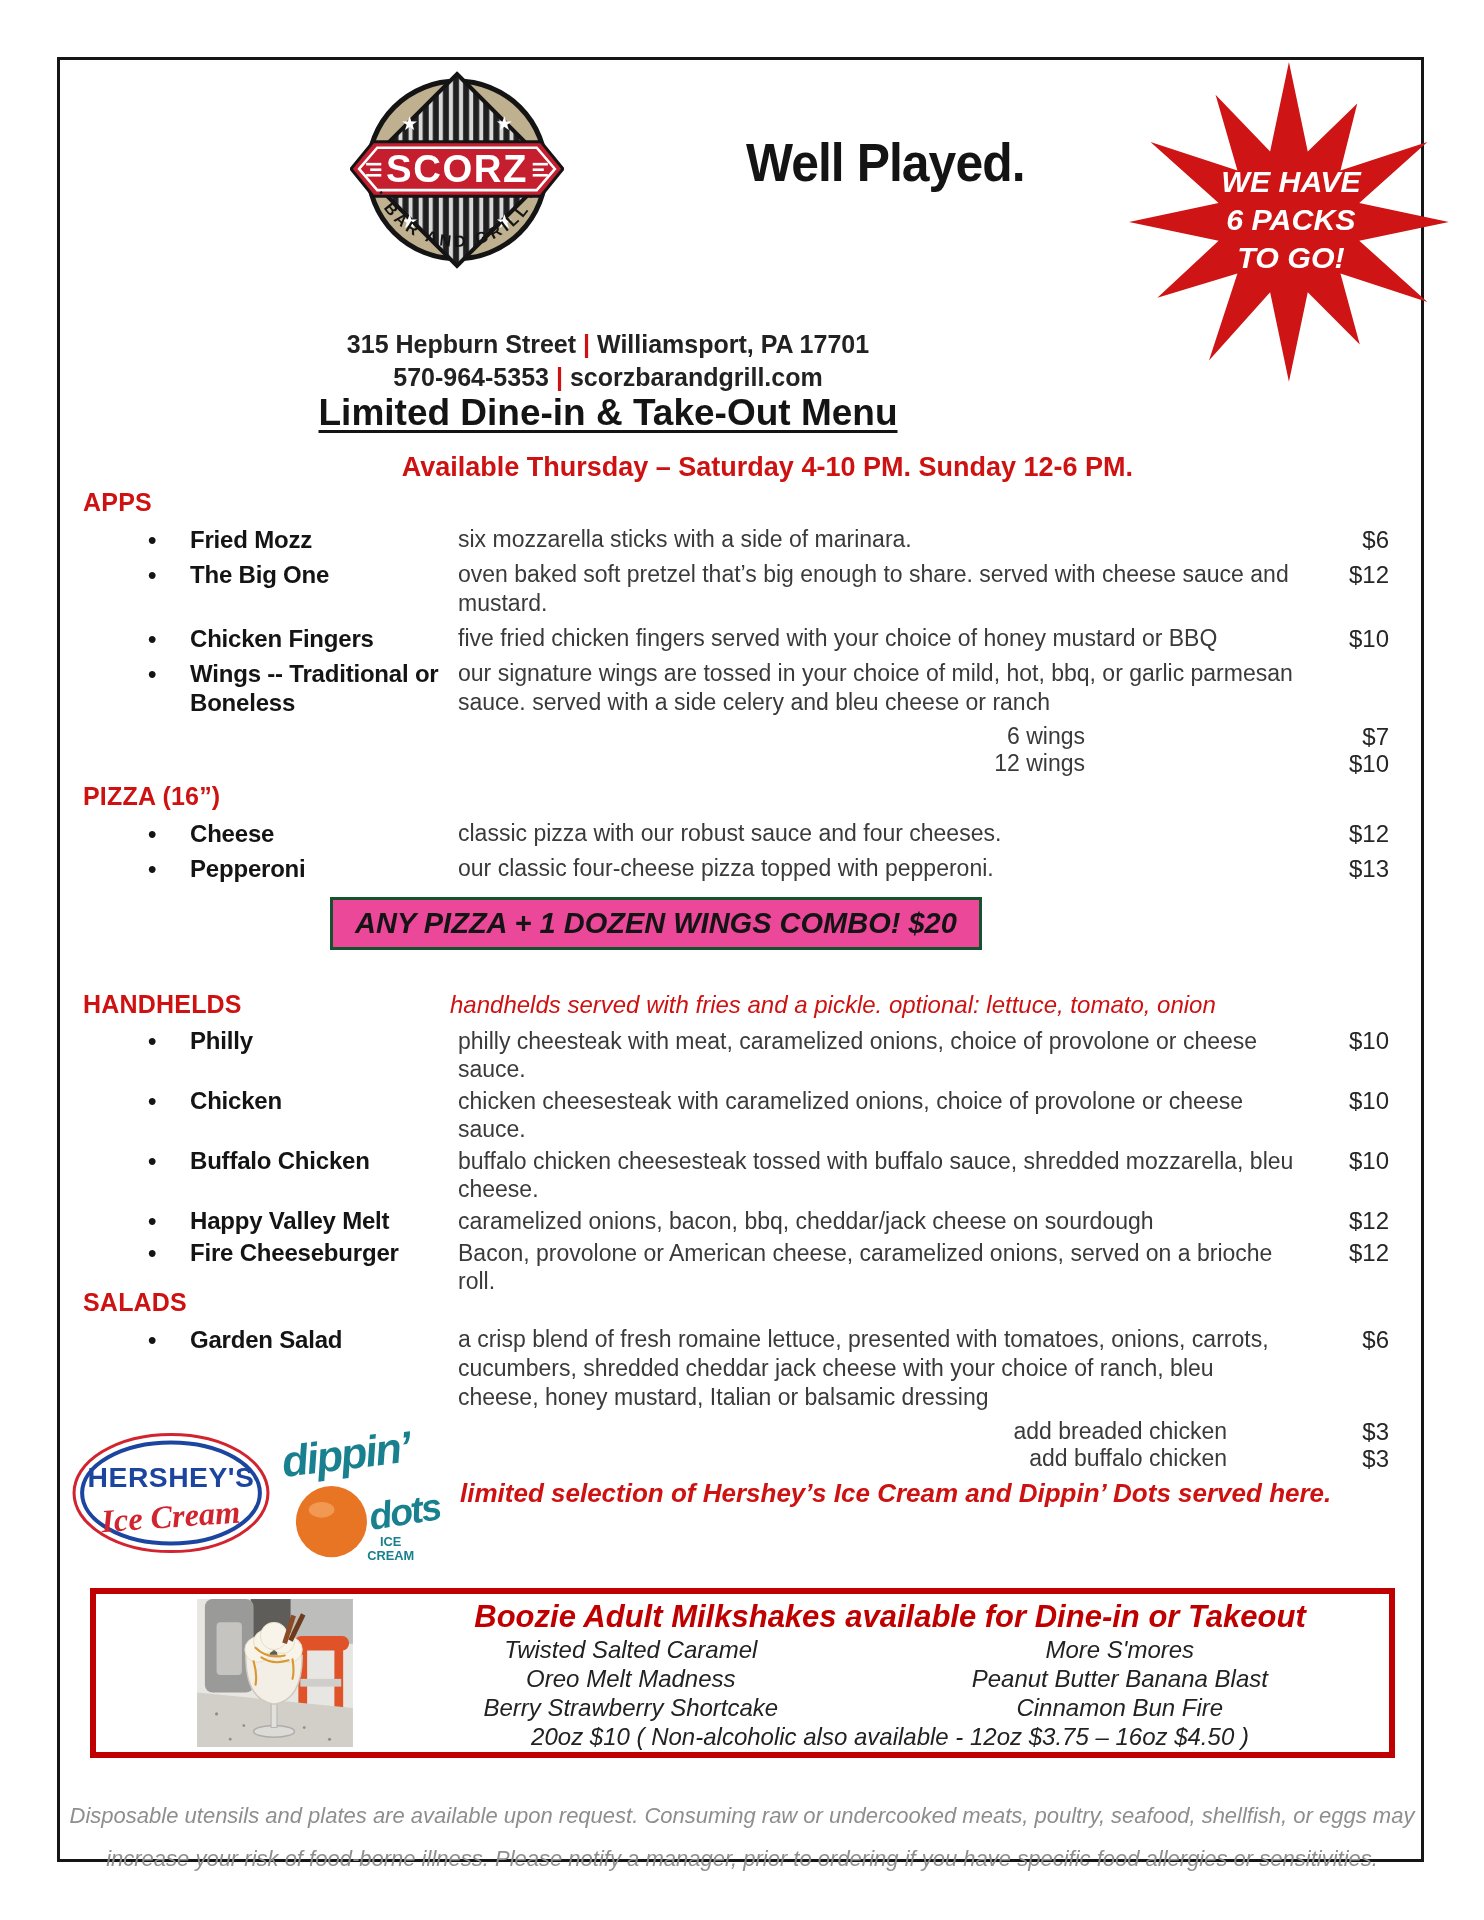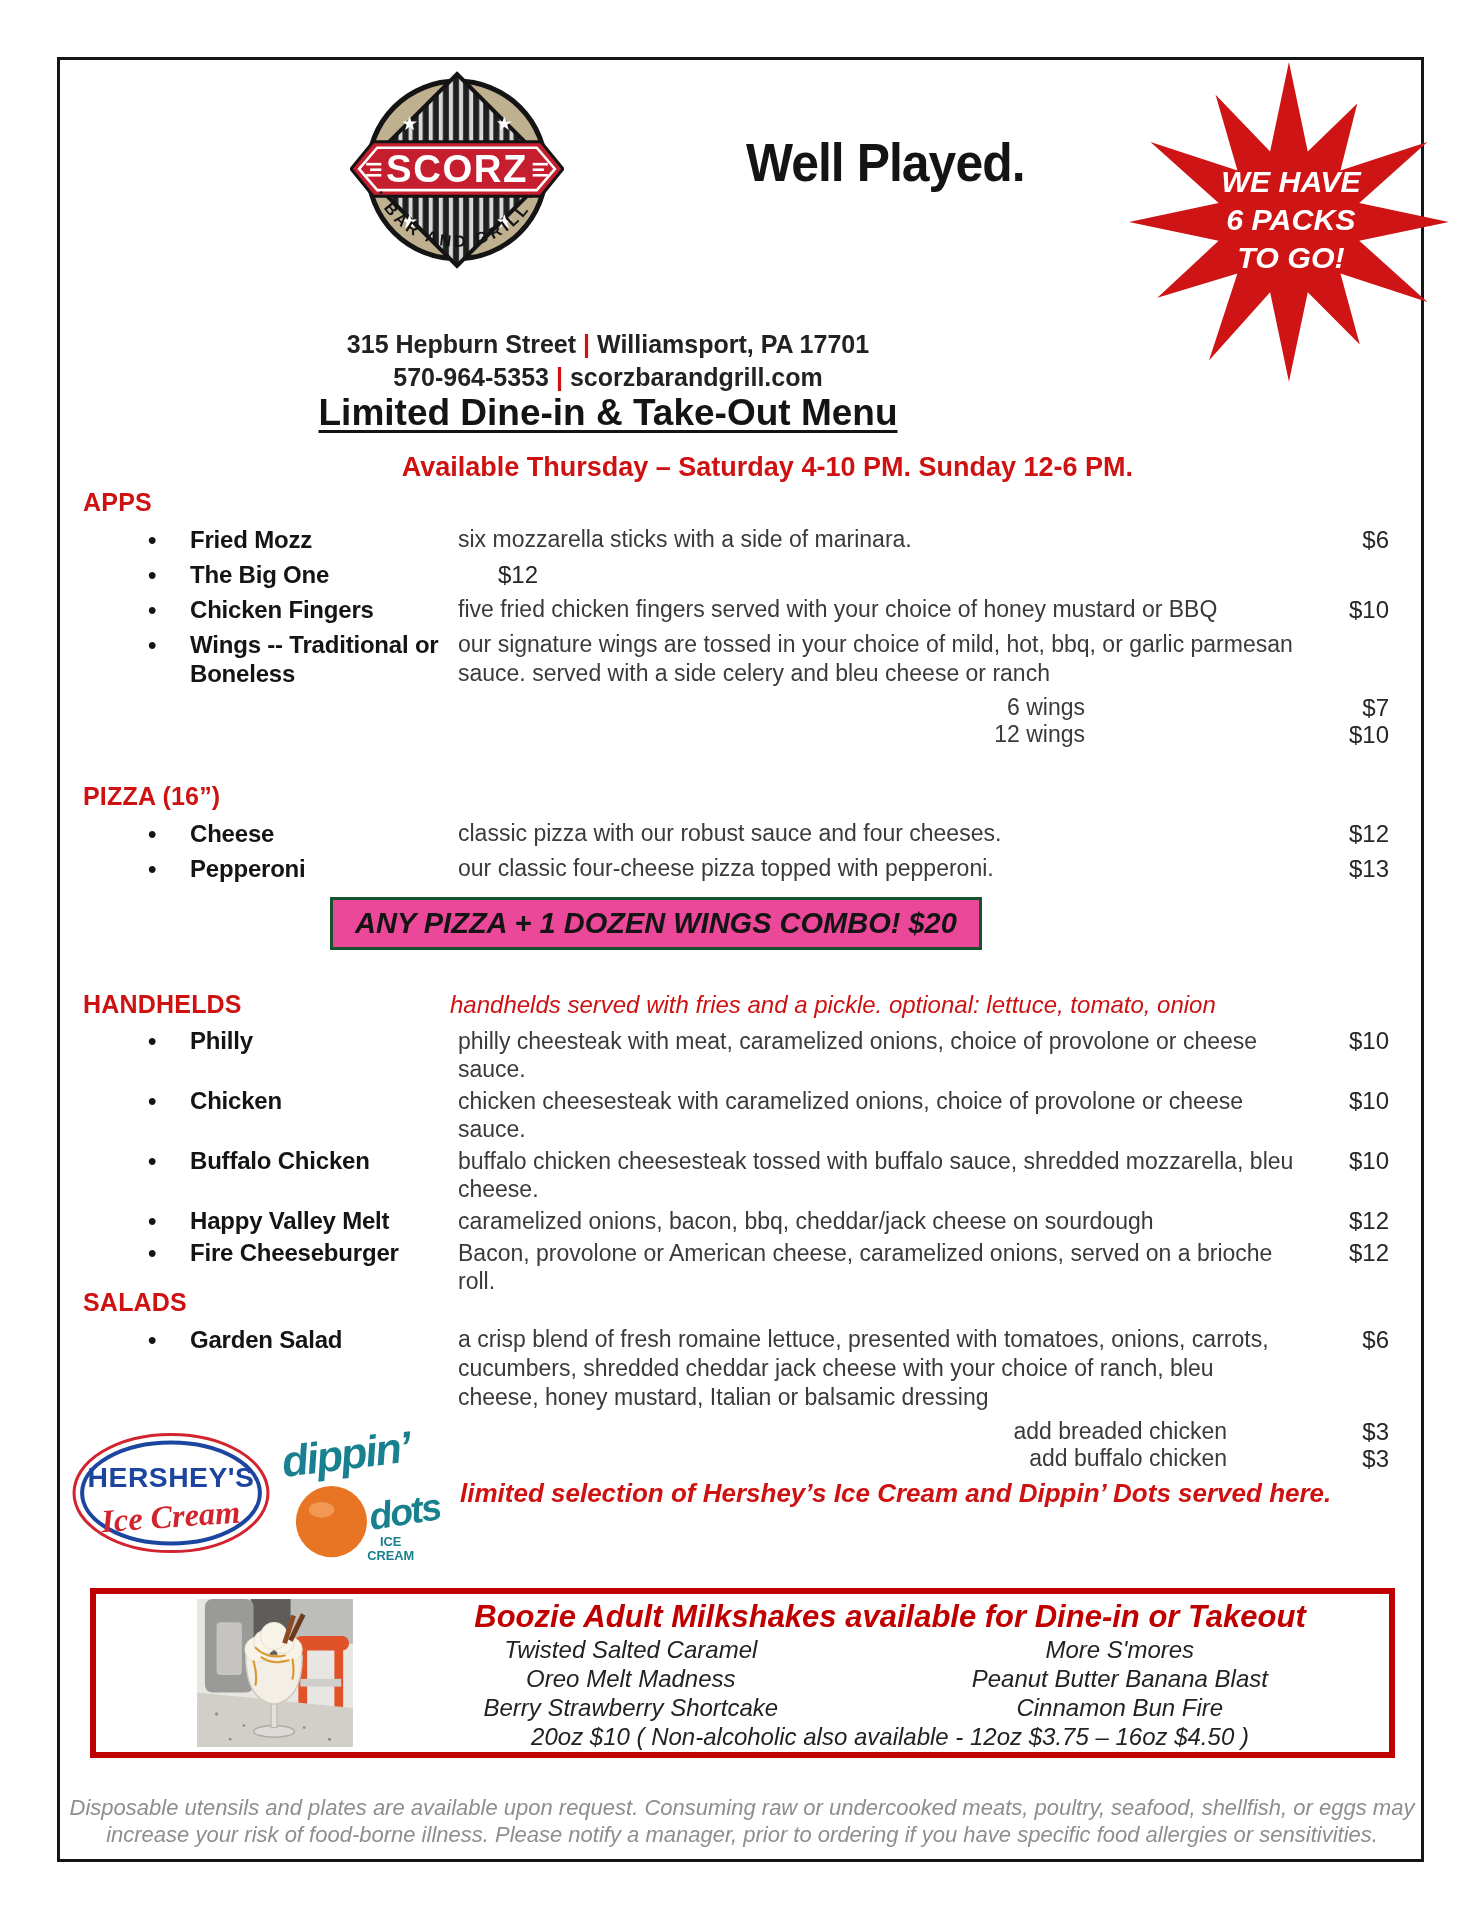--- a/index.html
+++ b/index.html
@@ -63,21 +63,21 @@
   .boozie-content { position:absolute; left:305px; top:4px; right:10px; text-align:center; }
   .boozie-title { font-size:31px; font-weight:bold; font-style:italic; color:#C00000; line-height:37px; }
   .flavors { display:flex; }
   .flavor-col { font-size:24px; font-style:italic; color:#222; line-height:29px; }
   .flavor-col.left { width:47%; }
   .flavor-col.right { width:53%; }
   .boozie-pricing { font-size:24px; font-style:italic; color:#222; line-height:29px; }
 
   
   .footer { position:absolute; left:62px; top:1794px; width:1360px; text-align:center;
-            font-size:22px; font-style:italic; color:#8e8e8e; line-height:27px; }
+            font-size:22px; font-style:italic; color:#8e8e8e; line-height:43px; }
 </style>
 </head>
 <body>
 
 <div class="page">
   <div class="page-border"></div>
 
   <div class="logo-wrap">
     <svg viewBox="0 0 212 228" width="214" height="232">
       <defs>
@@ -146,20 +146,21 @@
     <div class="sec-header">APPS</div>
     <div class="item">
       <div class="bullet">•</div>
       <div class="name">Fried Mozz</div>
       <div class="desc">six mozzarella sticks with a side of marinara.</div>
       <div class="price">$6</div>
     </div>
     <div class="item">
       <div class="bullet">•</div>
       <div class="name">The Big One</div>
+      <div class="desc">oven baked soft pretzel that’s big enough to share.  served with cheese sauce and mustard.</div>
       <div class="price">$12</div>
     </div>
     <div class="item">
       <div class="bullet">•</div>
       <div class="name">Chicken Fingers</div>
       <div class="desc">five fried chicken fingers served with your choice of honey mustard or BBQ</div>
       <div class="price">$10</div>
     </div>
     <div class="item">
       <div class="bullet">•</div>

